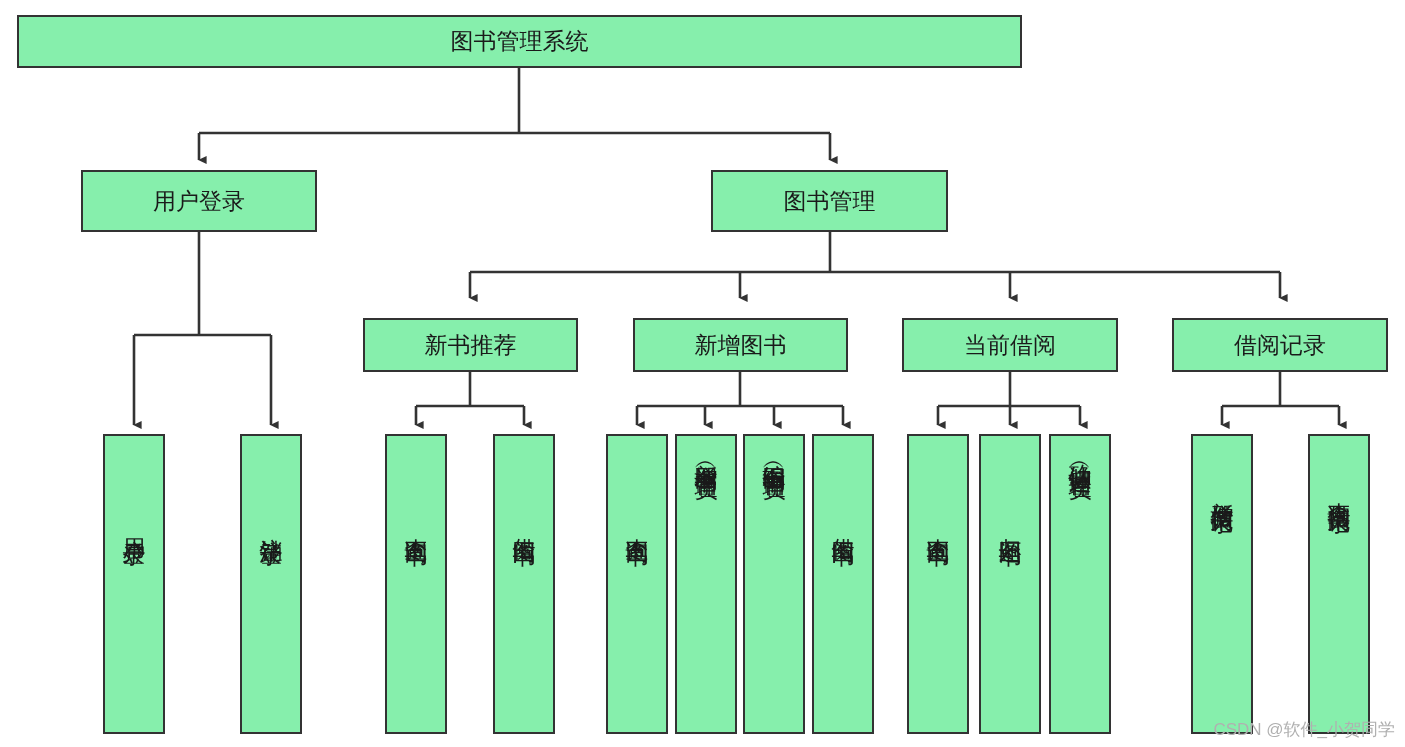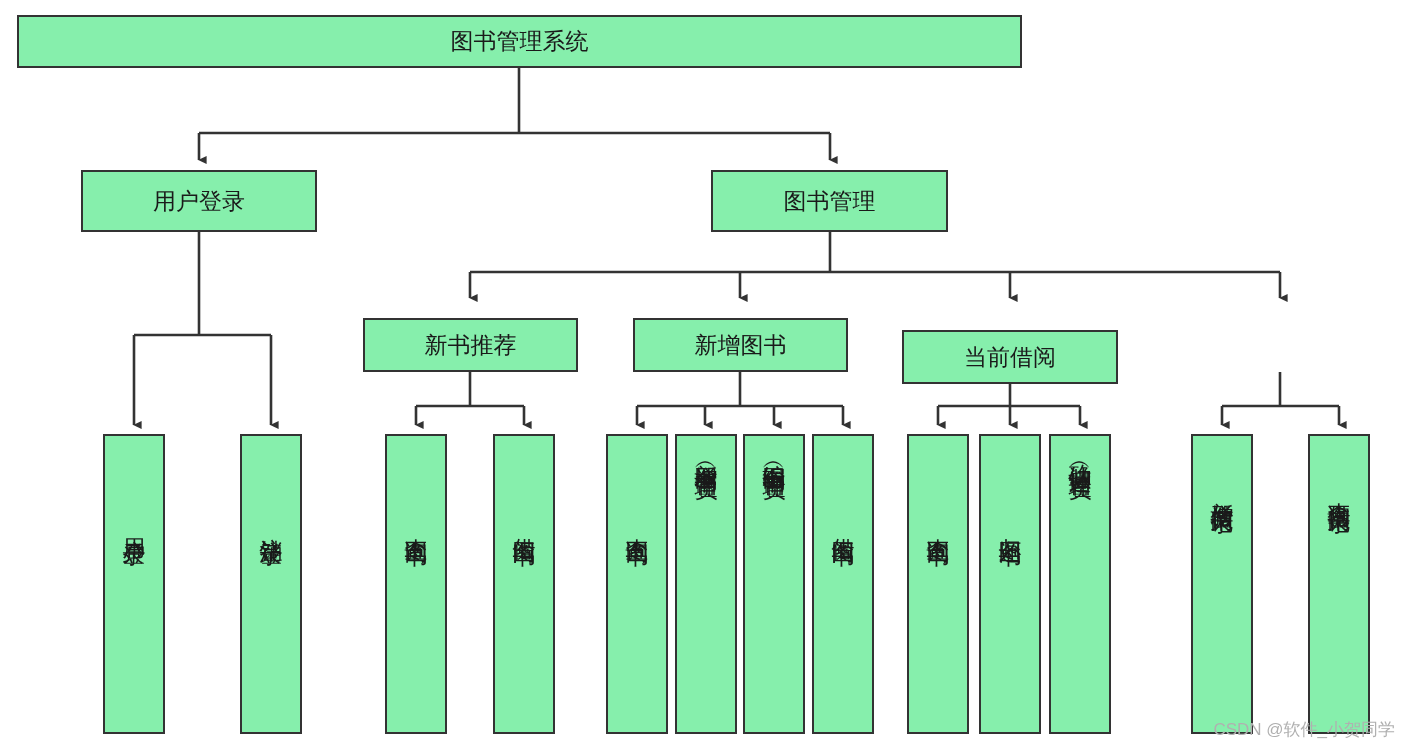--- a/index.html
+++ b/index.html
@@ -146,22 +146,25 @@
   <div class="node node-l2" style="left:711px; top:170px; width:237px; height:62px;">
     <span>图书管理</span>
   </div>
 
   <div class="node node-l3" style="left:363px; top:318px; width:215px; height:54px;">
     <span>新书推荐</span>
   </div>
   <div class="node node-l3" style="left:633px; top:318px; width:215px; height:54px;">
     <span>新增图书</span>
   </div>
-  <div class="node node-l3" style="left:902px; top:318px; width:216px; height:54px;margin-top:12px;">
+  <div class="node node-l3" style="left:902px; top:318px; width:216px; height:54px;">
     <span>当前借阅</span>
+  </div>
+  <div class="node node-l3" style="left:1172px; top:318px; width:216px; height:54px;">
+    <span>借阅记录</span>
   </div>
 
   <div class="node node-leaf" style="left:103px; top:434px; width:62px; height:300px;">
     <span class="leaf-text leaf-pad-top">用户登录</span>
   </div>
   <div class="node node-leaf" style="left:240px; top:434px; width:62px; height:300px;">
     <span class="leaf-text leaf-pad-top">注销登录</span>
   </div>
 
   <div class="node node-leaf" style="left:385px; top:434px; width:62px; height:300px;">

